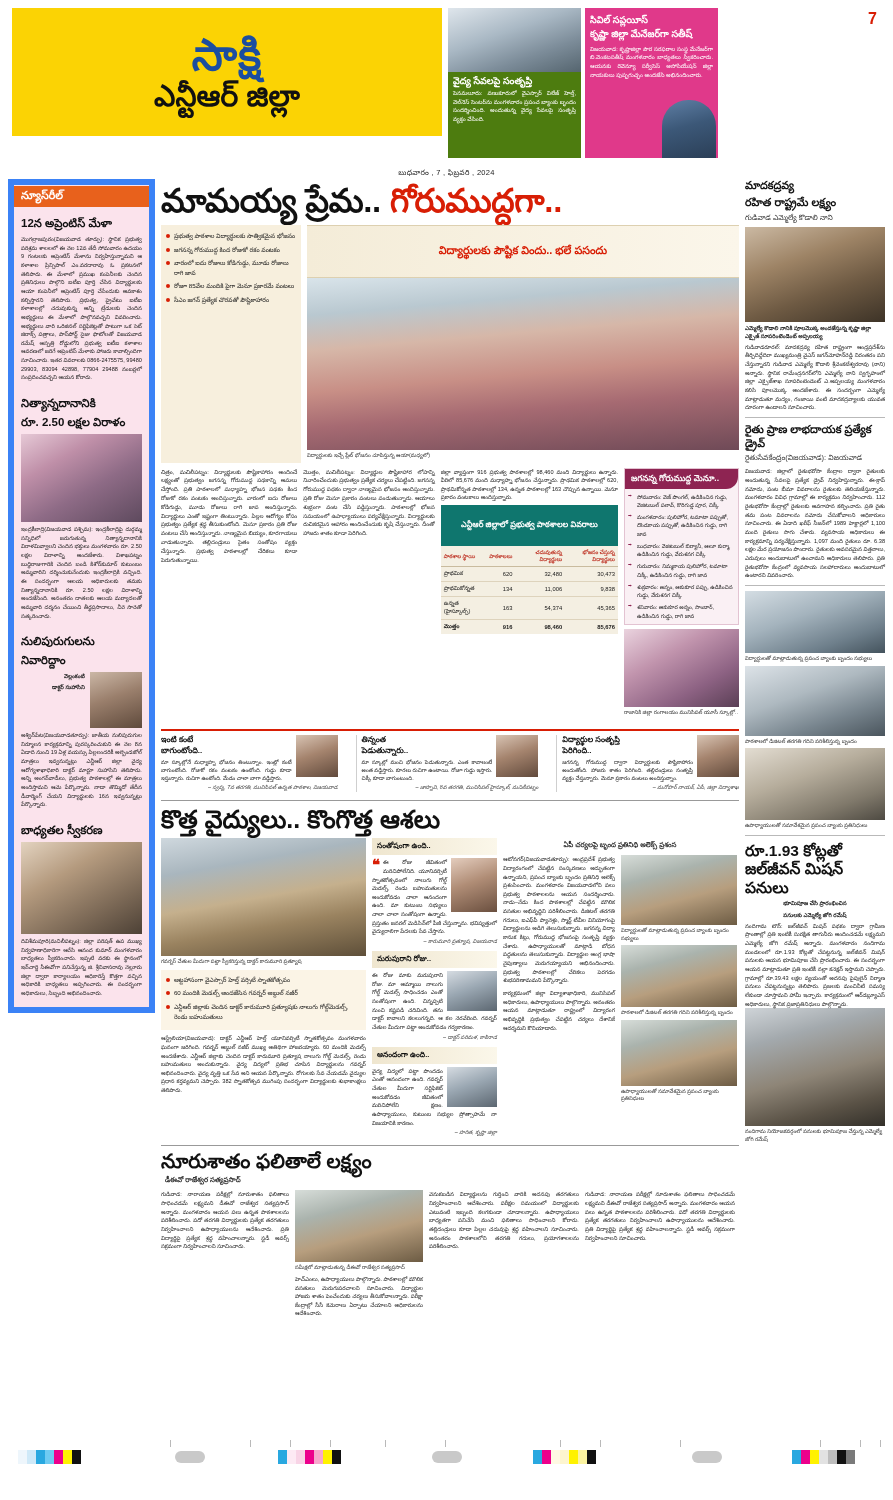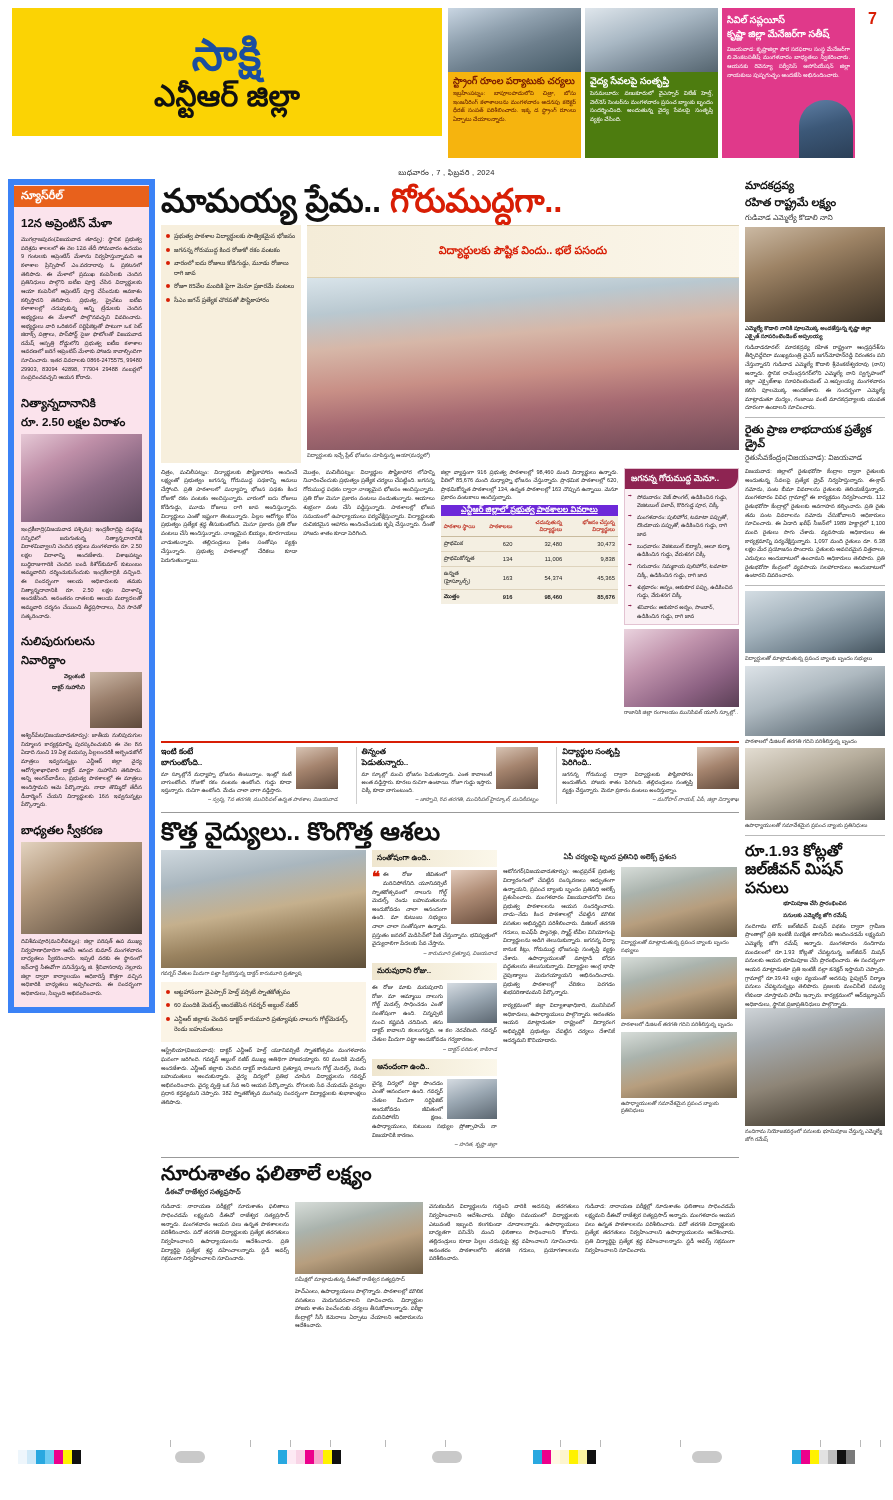--- a/index.html
+++ b/index.html
@@ -90,41 +90,41 @@
 
   .mid-cols { display:flex; gap:6px; margin-top:5px; }
   .mc { font-size:5.7px; }
   .mc1 { width:140px; }
   .mc2 { width:135px; }
   .mc3 { width:182px; }
 
   
   .tbl { width:100%; border-collapse:collapse; background:#F4EFE2; font-size:5.8px; margin-top:3px; }
   .tbl caption {
-    background:#6d28d9; color:#fff; font-size:8px; font-weight:bold;
-    padding:0 4px; text-align:center;text-decoration:underline;
+    background:#0f766e; color:#fff; font-size:8px; font-weight:bold;
+    padding:15px 4px; text-align:center;
   }
   .tbl th { color:#C0392B; font-size:5.4px; font-weight:bold; padding:3px 3px; text-align:left; line-height:1.3;
             border-bottom:1px solid #c9bb9e; }
   .tbl th.num, .tbl td.num { text-align:right; }
   .tbl td { padding:3px 3px; color:#1a1a1a; border-bottom:1px solid #ded3bc; }
   .tbl tr:last-child td { font-weight:bold; border-bottom:none; }
 
   .menu-box { background:#FAF0F4; border:1px solid #e3c3d2; padding:0 0 4px; }
   .menu-head {
     background:#8E2452; color:#fff; font-size:8.5px; font-weight:bold;
     padding:4px 6px; border-radius:0 0 12px 0;
   }
   .menu-list li { list-style:none; font-size:5.5px; line-height:1.5; padding:0 5px 0 12px; position:relative; margin-top:4px; color:#1a1a1a; }
   .menu-list li::before { content:"➡"; position:absolute; left:3px; top:0; font-size:4.5px; color:#8E2452; }
 
   .side-photo-2 { width:100%; height:78px; background:linear-gradient(150deg,#ead3de 0%,#c194ad 35%,#8d6283 70%,#5a3f55 100%); margin-top:4px; }
 
   
-  .quotes { display:flex; gap:18px; margin-top:22px; border-top:2px solid #D81E05; padding-top:4px; }
+  .quotes { display:flex; gap:18px; margin-top:10px; border-top:2px solid #D81E05; padding-top:4px; }
   .qbox { flex:1; }
   .qhead { font-size:8px; font-weight:bold; color:#111; line-height:1.3; }
   .qphoto { width:42px; height:42px; float:right; margin:0 0 3px 4px;
             background:linear-gradient(160deg,#d8c4b4 0%,#a5846e 45%,#614a3c 100%); }
   .qbody { font-size:5.4px; line-height:1.5; text-align:justify; color:#1a1a1a; margin-top:2px; }
   .qattr { font-size:5.4px; font-style:italic; color:#444; text-align:right; margin-top:2px; }
 
   
   .sec-divider { border-top:1px solid #999; margin:8px 0 4px; }
   .headline-2 { font-size:25px; font-weight:bold; color:#111; line-height:1.15; }
@@ -185,27 +185,20 @@
 
   <div class="masthead-row">
     <div class="logo-box">
       <div class="logo-main">సాక్షి</div>
       <div class="logo-sub">ఎన్టీఆర్ జిల్లా</div>
     </div>
 
     <div class="top-stories">
       <div class="page-num">7</div>
 
-      <div class="ts ts-1">
-        <div class="ts-photo ph-a"></div>
-        <div class="ts-inner">
-          <div class="ts-title">స్ట్రాంగ్ రూంల పర్యాటుకు చర్యలు</div>
-          <div class="ts-body">ఇబ్రహీంపట్నం: బాపూలపాడులోని చిత్రా, బోసు ఇంజనీరింగ్ కళాశాలలను మంగళవారం అదనపు కలెక్టర్ ధీరజ్ సంపత్ పరిశీలించారు. ఇక్క డ స్ట్రాంగ్ రూంలు ఏర్పాటు చేయాలన్నారు.</div>
-        </div>
-      </div>
 
       <div class="ts ts-2">
         <div class="ts-photo ph-b"></div>
         <div class="ts-inner">
           <div class="ts-title">వైద్య సేవలపై సంతృప్తి</div>
           <div class="ts-body">పెనమలూరు: వణుకూరులో వైఎస్సార్ విలేజ్ హెల్త్, వెల్‌నెస్ సెంటర్‌ను మంగళవారం ప్రపంచ బ్యాంకు బృందం సందర్శించింది. అందుతున్న వైద్య సేవలపై సంతృప్తి వ్యక్తం చేసింది.</div>
         </div>
       </div>
 
       <div class="ts ts-3">

